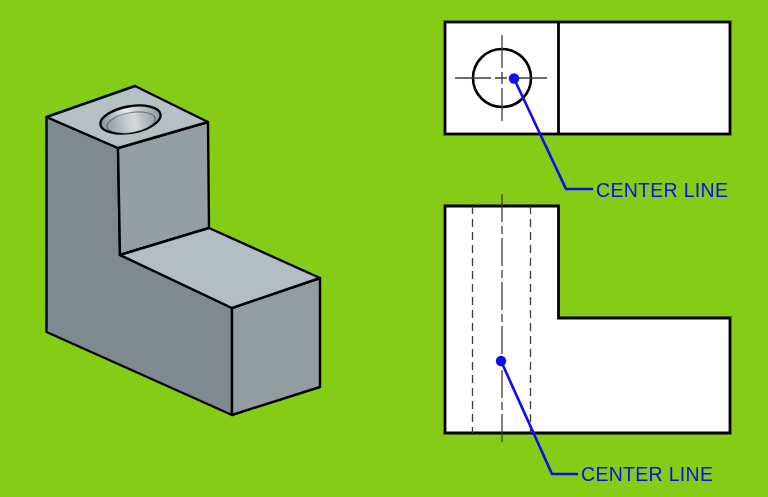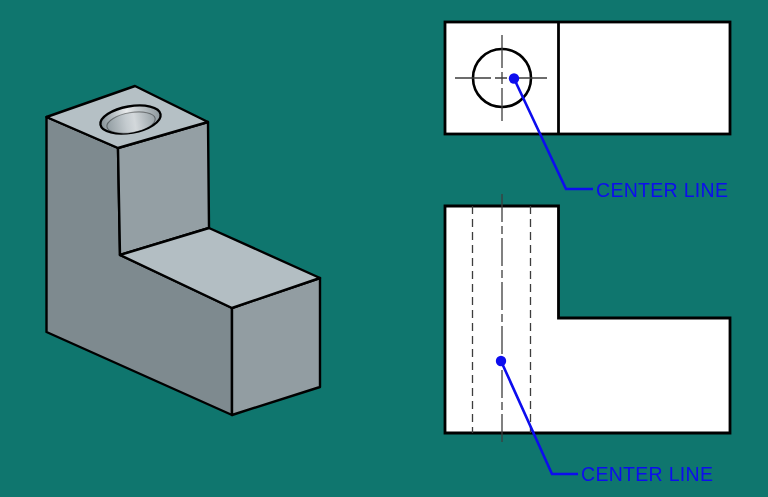--- a/index.html
+++ b/index.html
@@ -8,21 +8,21 @@
     background: #ffffff;
     width: 768px;
     height: 497px;
     overflow: hidden;
     font-family: "Liberation Sans", sans-serif;
   }
   .stage {
     position: relative;
     width: 768px;
     height: 497px;
-    background: #0f766e;
+    background: #84cc16;
   }
   svg { display: block; }
   .anno-text {
     font-family: "Liberation Sans", sans-serif;
     font-size: 19.5px;
     letter-spacing: 0.3px;
   }
 </style>
 </head>
 <body>

